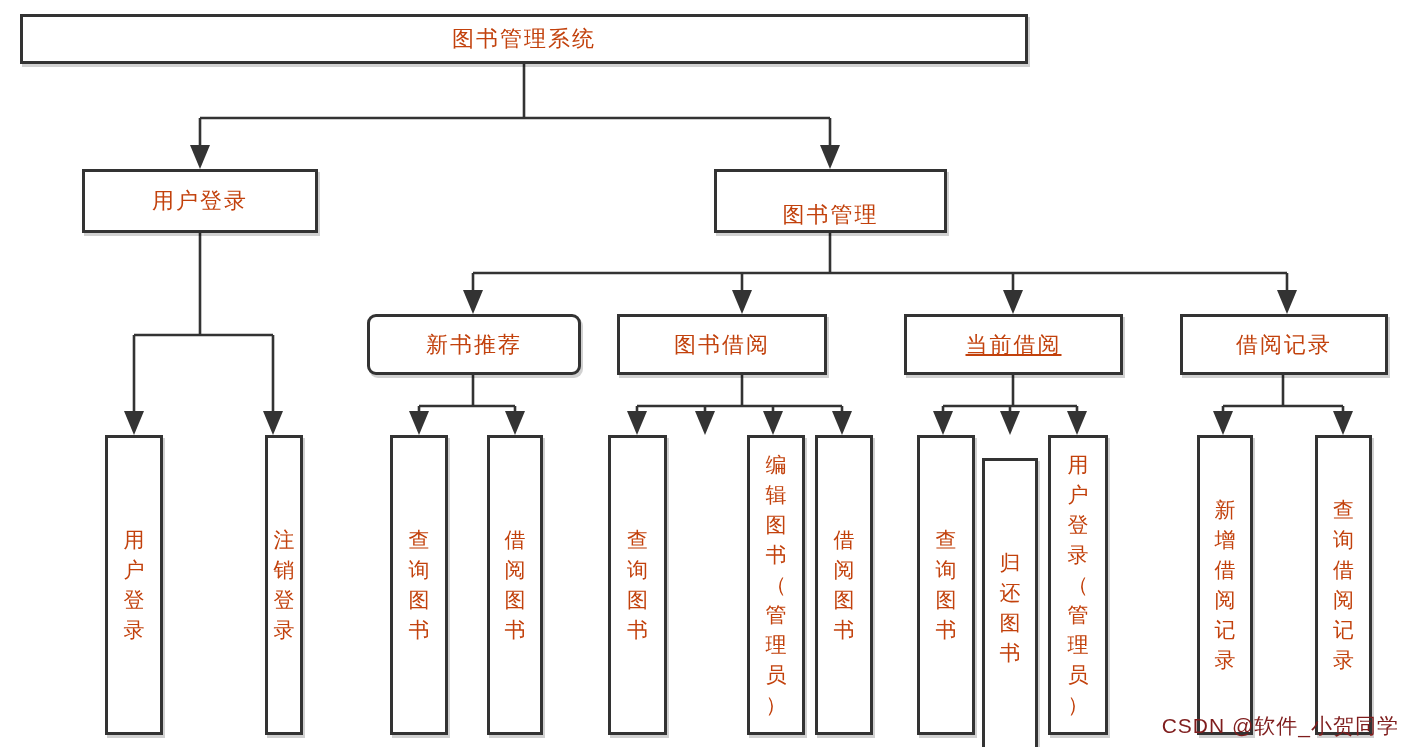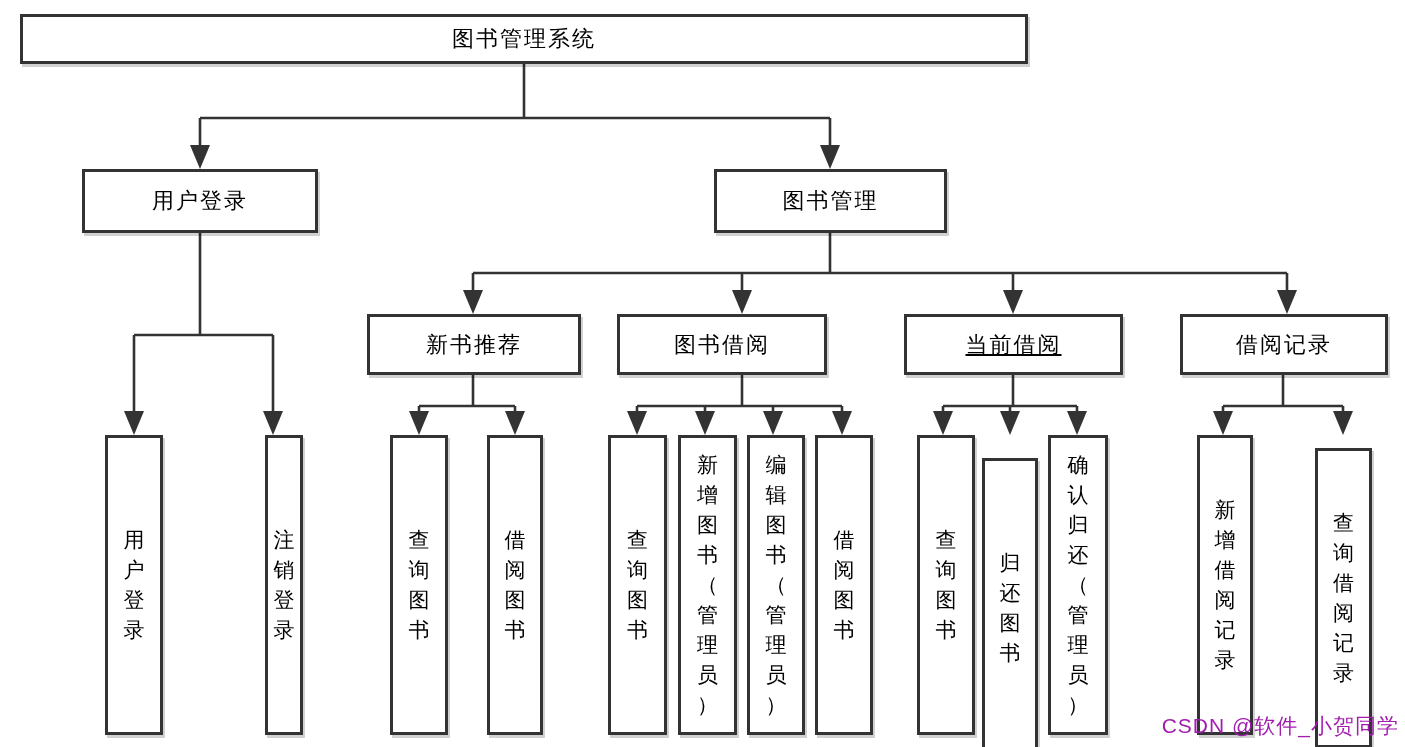--- a/index.html
+++ b/index.html
@@ -6,39 +6,39 @@
   body{font-family:"Liberation Sans","DejaVu Sans",sans-serif;}
   #stage{position:relative;width:1405px;height:747px;background:#ffffff;overflow:hidden;}
   svg.wires{position:absolute;left:0;top:0;z-index:1;}
   .box{
     position:absolute;
     box-sizing:border-box;
     background:#ffffff;
     border:3px solid #333333;
     box-shadow:2px 3px 0 rgba(0,0,0,0.18);
     display:flex;align-items:center;justify-content:center;
-    color:#000000;
+    color:#c2410c;
     z-index:2;
   }
   .hlabel{font-size:22px;letter-spacing:2px;white-space:nowrap;}
   .root-title{font-size:22px;letter-spacing:2px;white-space:nowrap;}
   .vbox{top:435px;height:300px;}
   .vtext{
     width:26px;
     font-size:21px;
     line-height:30px;
     text-align:center;
     word-break:break-all;
     overflow-wrap:anywhere;
   }
   .watermark{
     position:absolute;
     top:712px;right:6px;
     font-size:21px;
-    color:#a21caf;
+    color:#7f1d1d;
     letter-spacing:1px;
     z-index:3;
     white-space:nowrap;
   }
 </style>
 </head>
 <body>
 
 <div id="stage">
 
@@ -108,25 +108,25 @@
     </g>
   </svg>
 
   <div class="box" style="left:20px;top:14px;width:1008px;height:50px;">
     <span class="root-title">图书管理系统</span>
   </div>
 
   <div class="box" style="left:82px;top:169px;width:236px;height:64px;">
     <span class="hlabel">用户登录</span>
   </div>
-  <div class="box" style="left:714px;top:169px;width:233px;height:64px;">
+  <div class="box" style="left:714px;top:169px;width:233px;height:64px;align-items:flex-end;">
     <span class="hlabel">图书管理</span>
   </div>
 
-  <div class="box" style="left:367px;top:314px;width:214px;height:61px;">
+  <div class="box" style="left:367px;top:314px;width:214px;height:61px;border-radius:9px;">
     <span class="hlabel">新书推荐</span>
   </div>
   <div class="box" style="left:617px;top:314px;width:210px;height:61px;">
     <span class="hlabel">图书借阅</span>
   </div>
   <div class="box" style="left:904px;top:314px;width:219px;height:61px;text-decoration:underline;">
     <span class="hlabel">当前借阅</span>
   </div>
   <div class="box" style="left:1180px;top:314px;width:208px;height:61px;">
     <span class="hlabel">借阅记录</span>
@@ -142,42 +142,39 @@
   <div class="box vbox" style="left:390px;width:58px;">
     <span class="vtext">查询图书</span>
   </div>
   <div class="box vbox" style="left:487px;width:56px;">
     <span class="vtext">借阅图书</span>
   </div>
 
   <div class="box vbox" style="left:608px;width:59px;">
     <span class="vtext">查询图书</span>
   </div>
-  <div class="box vbox" style="left:678px;width:59px;">
-    <span class="vtext">新增图书（管理员）</span>
-  </div>
   <div class="box vbox" style="left:747px;width:58px;">
     <span class="vtext">编辑图书（管理员）</span>
   </div>
   <div class="box vbox" style="left:815px;width:58px;">
     <span class="vtext">借阅图书</span>
   </div>
 
   <div class="box vbox" style="left:917px;width:58px;">
     <span class="vtext">查询图书</span>
   </div>
   <div class="box vbox" style="left:982px;width:56px;margin-top:23px;">
     <span class="vtext">归还图书</span>
   </div>
   <div class="box vbox" style="left:1048px;width:60px;">
-    <span class="vtext">确认归还（管理员）</span>
+    <span class="vtext">用户登录（管理员）</span>
   </div>
 
   <div class="box vbox" style="left:1197px;width:56px;">
     <span class="vtext">新增借阅记录</span>
   </div>
-  <div class="box vbox" style="left:1315px;width:57px;margin-top:13px;">
+  <div class="box vbox" style="left:1315px;width:57px;">
     <span class="vtext">查询借阅记录</span>
   </div>
 
   <div class="watermark">CSDN @软件_小贺同学</div>
 
 </div>
 
 </body></html>

